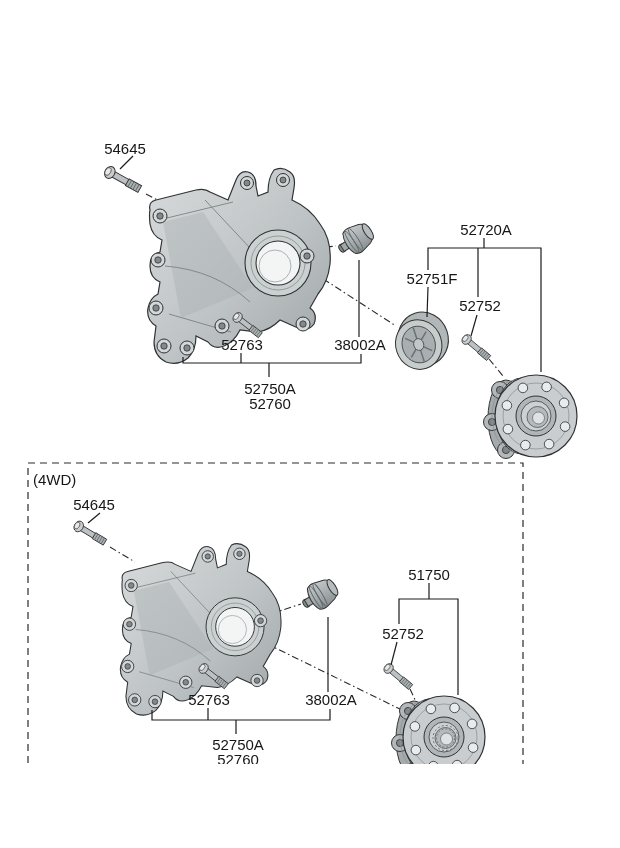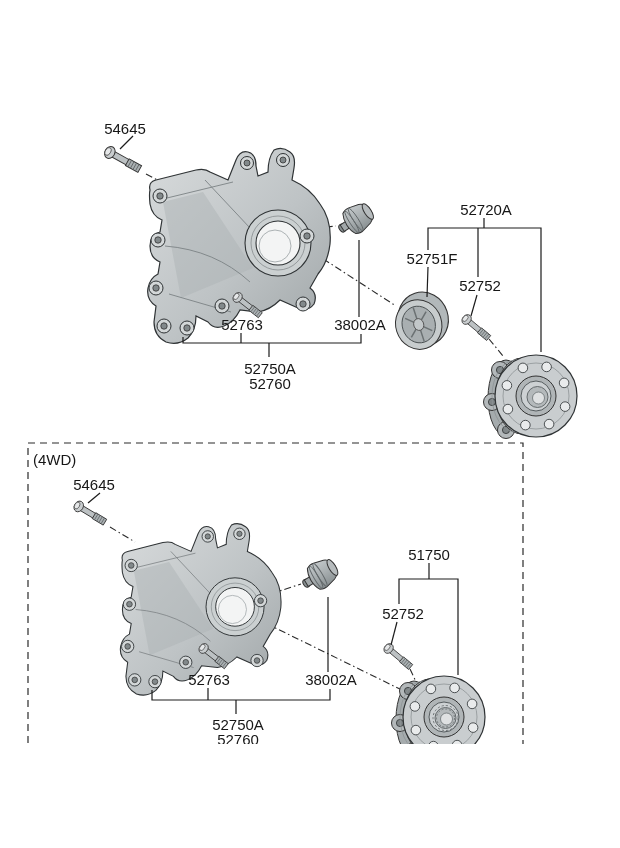--- a/index.html
+++ b/index.html
@@ -2,20 +2,21 @@
 <html><head>
 <meta charset="utf-8">
 <style>
   html,body { margin:0; padding:0; background:#ffffff; }
   .stage {
     position:relative;
     width:620px; height:744px;
     background:#ffffff;
     font-family:"Liberation Sans", sans-serif;
     overflow:hidden;
+    margin-top:20px;
   }
   svg { display:block; }
   text {
     font-family:"Liberation Sans", sans-serif;
     font-size:15px;
     fill:#161616;
   }
   .pn { text-anchor:middle; }
   .big { font-size:23px; letter-spacing:0.5px; }
 </style>

